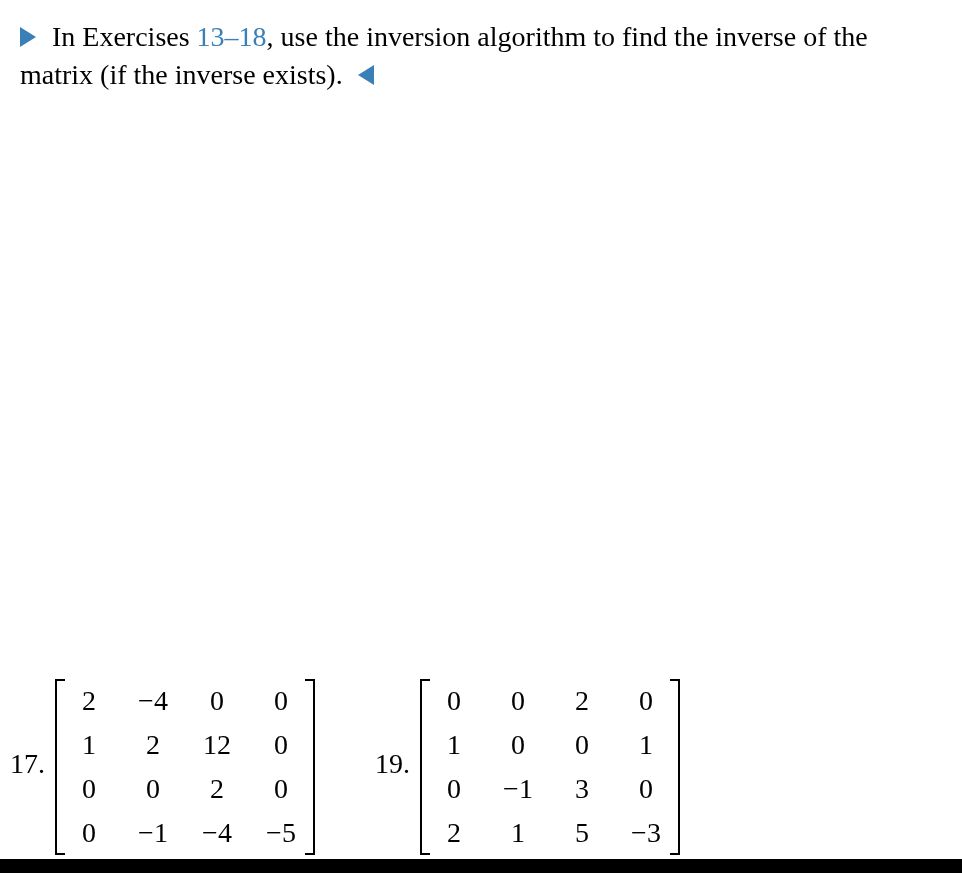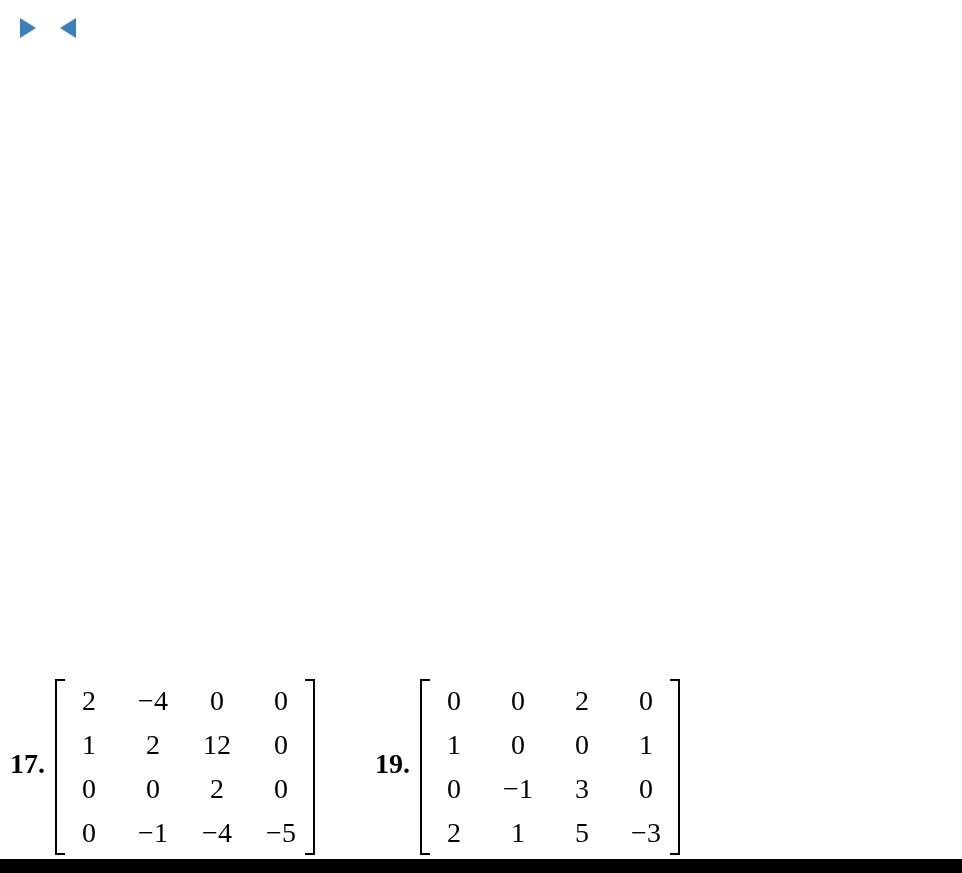--- a/index.html
+++ b/index.html
@@ -59,21 +59,21 @@
       width: 100%;
       height: 14px;
       background: #000;
     }
     .exercise {
       display: flex;
       align-items: center;
       margin-right: 60px;
     }
     .ex-num {
-      font-weight: bold;
+      font-weight: normal;
       font-size: 28px;
       margin-right: 10px;
       margin-top: -6px;
       text-align: right;
     }
     .matrix {
       display: flex;
       align-items: stretch;
       font-size: 28px;
     }
@@ -92,20 +92,23 @@
     }
     .m17 { grid-template-columns: repeat(4, auto); }
     .m18 { grid-template-columns: repeat(4, auto); }
     .cell { text-align: center; min-width: 32px; }
   </style>
 </head>
 <body>
 
 <div class="content">
   <span class="play-icon"></span>
+  <span class="instruction">
+    <span>In Exercises </span><span class="ex-range">13–18</span><span>, use the inversion algorithm to find the inverse of the matrix (if the inverse exists).</span>
+  </span>
   <span class="back-icon"></span>
 </div>
 
 <div class="exercises-row">
 
   <div class="exercise">
     <div class="ex-num">17.</div>
     <div class="matrix">
       <div class="bracket-left"></div>
       <div class="matrix-grid m17">

